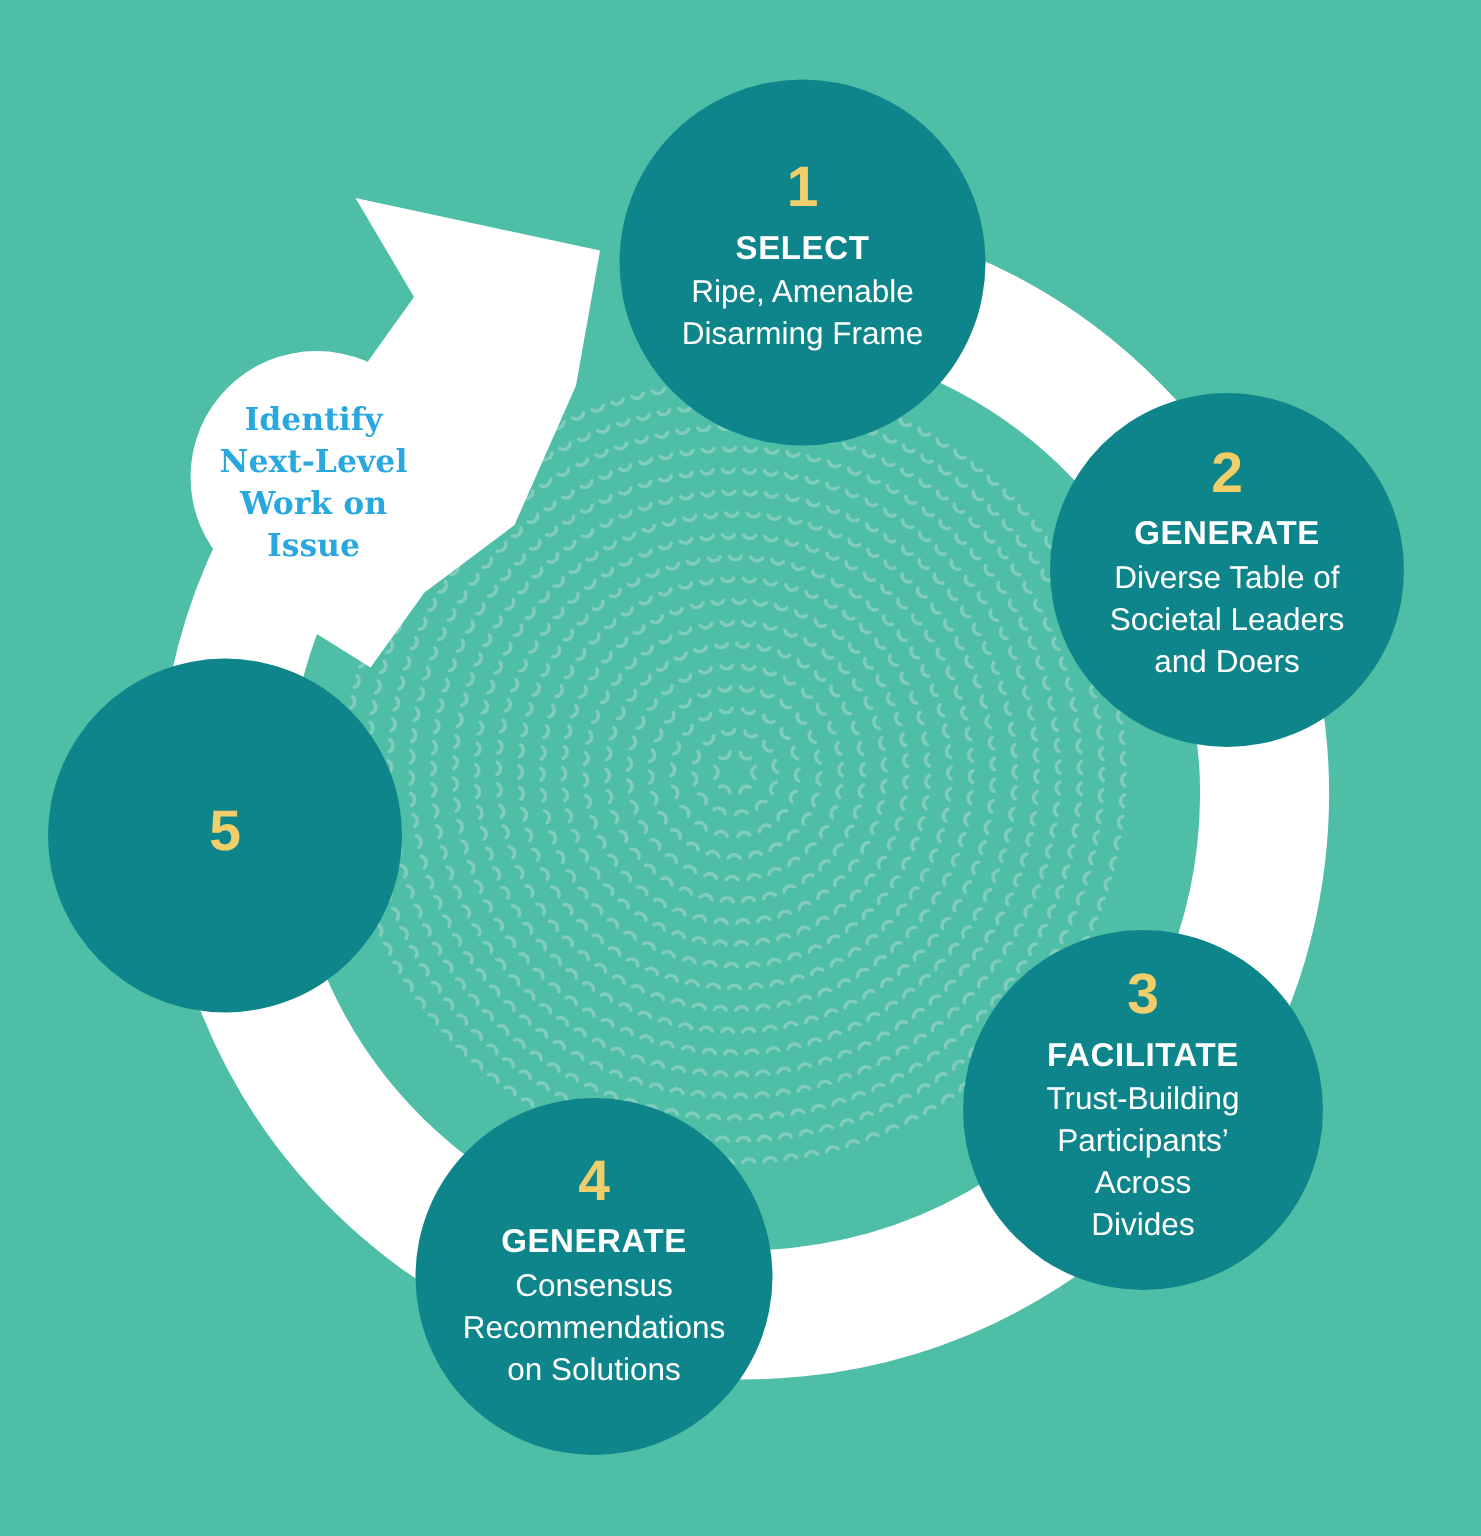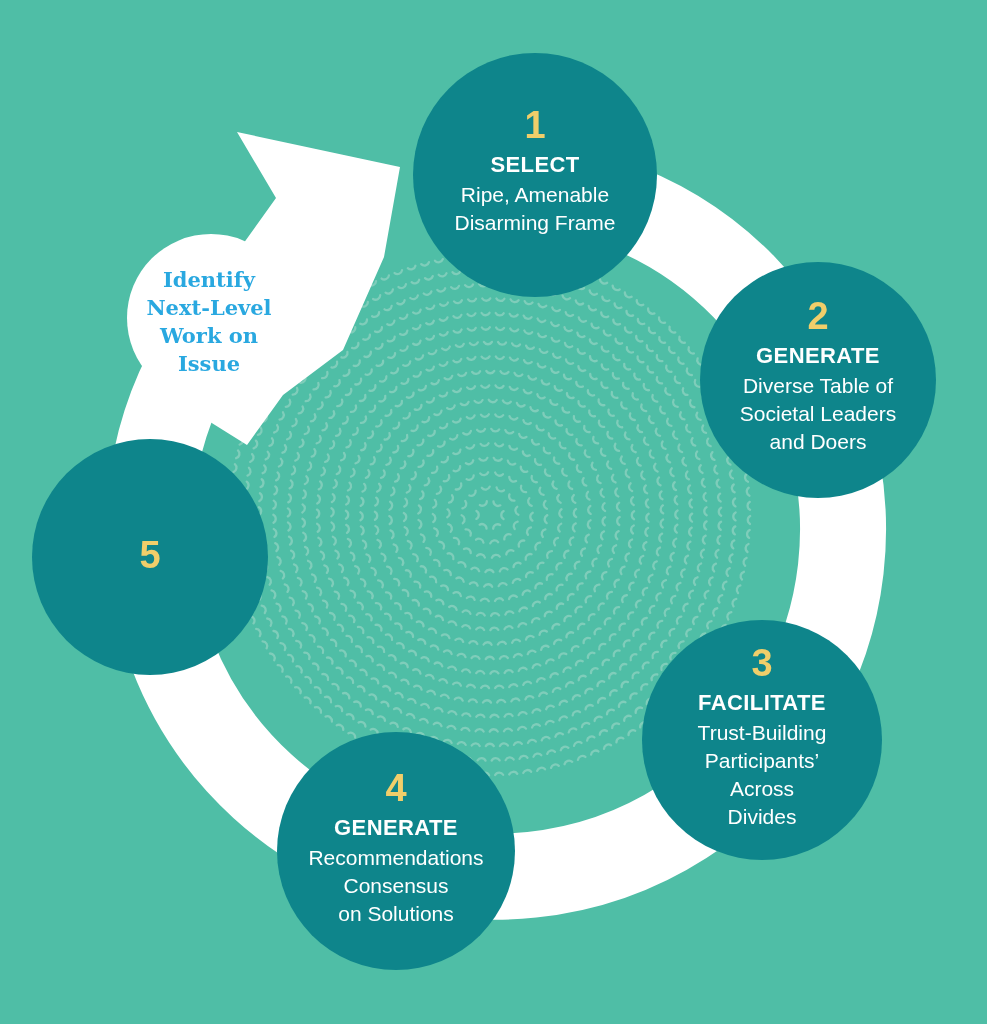--- a/index.html
+++ b/index.html
@@ -1165,22 +1165,22 @@
         <div class="line">Participants’</div>
         <div class="line">Across</div>
         <div class="line">Divides</div>
       </div>
   </div>
 
   <div class="step-text" style="left:396px;top:850px;width:228px;">
     <div class="num">4</div>
     <div class="title">GENERATE</div>
     <div class="lines">
+        <div class="line">Consensus</div>
         <div class="line">Recommendations</div>
-        <div class="line">Consensus</div>
         <div class="line">on Solutions</div>
       </div>
   </div>
 
   <div class="step-text" style="left:150px;top:556px;width:224px;">
     <div class="num">5</div>
     <div class="lines">
       </div>
   </div>
 

